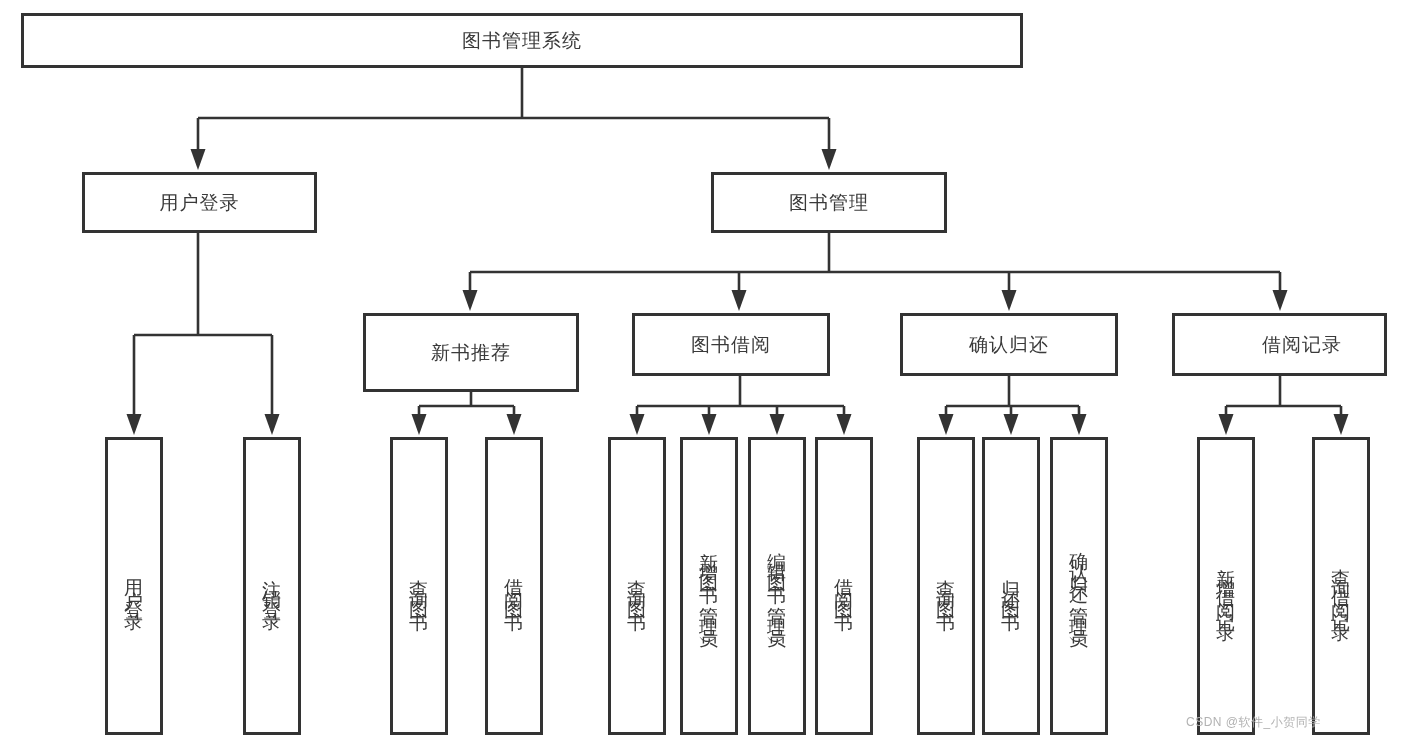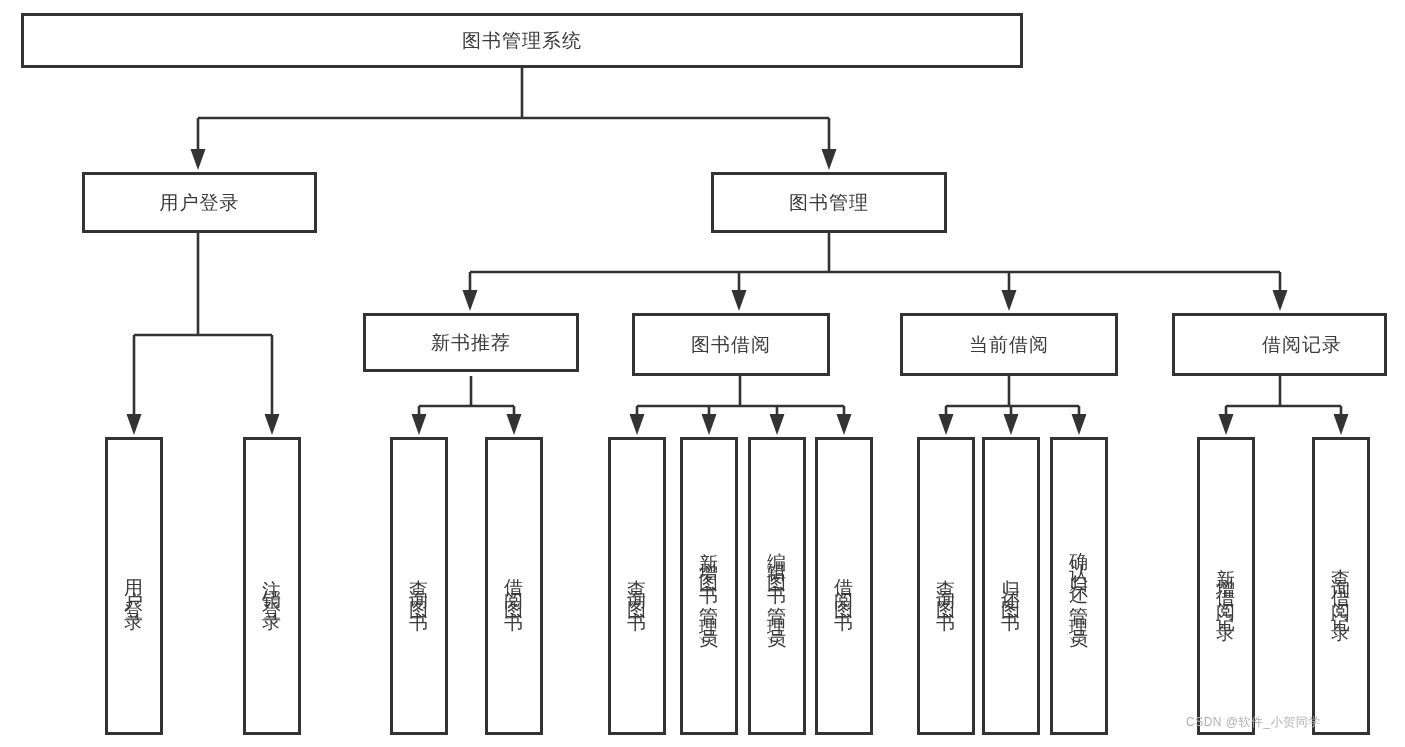--- a/index.html
+++ b/index.html
@@ -151,28 +151,28 @@
     <span class="lbl">图书管理系统</span>
   </div>
 
   <div class="box" style="left:82px;top:172px;width:235px;height:61px;">
     <span class="lbl">用户登录</span>
   </div>
   <div class="box" style="left:711px;top:172px;width:236px;height:61px;">
     <span class="lbl">图书管理</span>
   </div>
 
-  <div class="box" style="left:363px;top:313px;width:216px;height:59px;">
+  <div class="box" style="left:363px;top:313px;width:216px;height:79px;">
     <span class="lbl">新书推荐</span>
   </div>
   <div class="box" style="left:632px;top:313px;width:198px;height:63px;">
     <span class="lbl">图书借阅</span>
   </div>
   <div class="box" style="left:900px;top:313px;width:218px;height:63px;">
-    <span class="lbl">当前借阅</span>
+    <span class="lbl">确认归还</span>
   </div>
   <div class="box" style="left:1172px;top:313px;width:215px;height:63px;padding-left:45px;">
     <span class="lbl">借阅记录</span>
   </div>
 
   <div class="box" style="left:105px;top:437px;width:58px;height:298px;">
     <span class="vlbl">用户登录</span>
   </div>
   <div class="box" style="left:243px;top:437px;width:58px;height:298px;">
     <span class="vlbl">注销登录</span>

